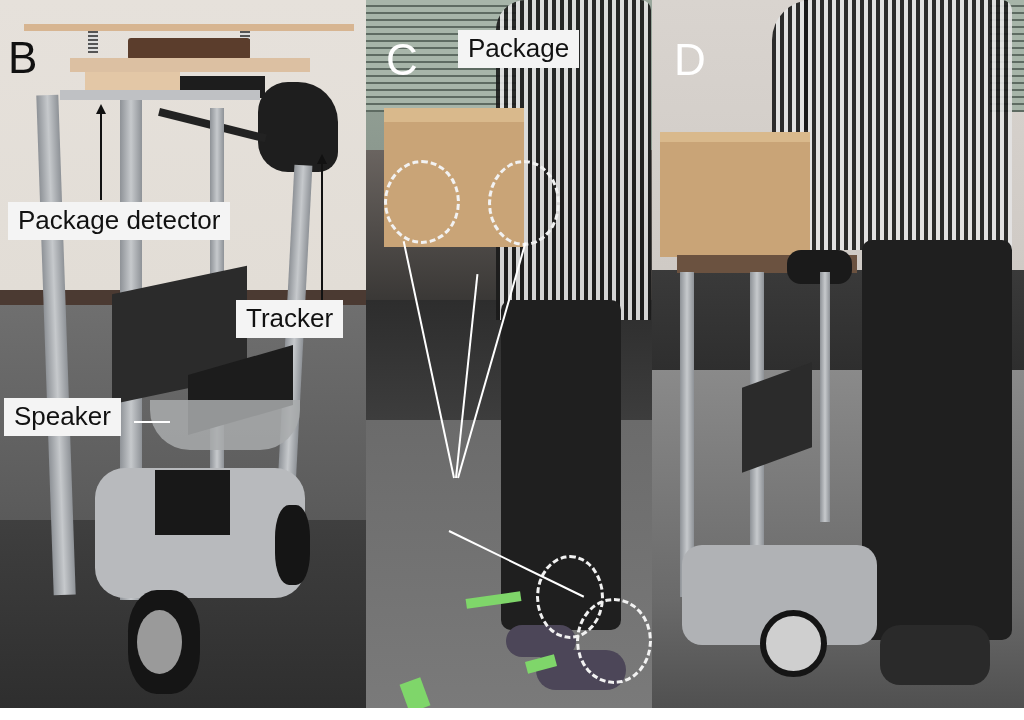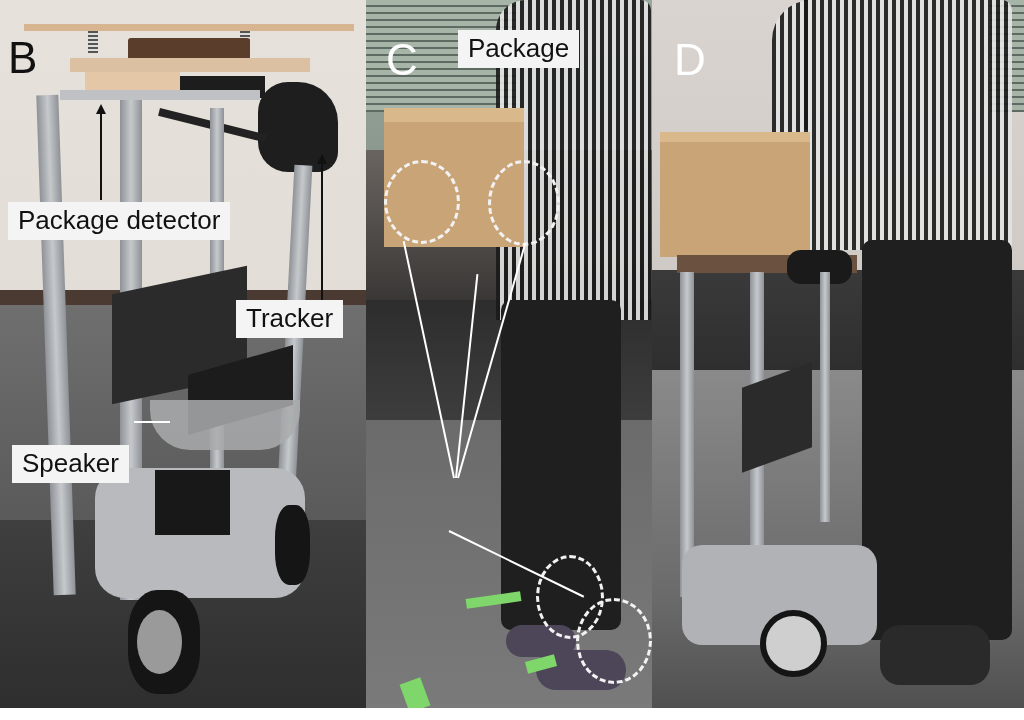--- a/index.html
+++ b/index.html
@@ -60,21 +60,21 @@
 
   <div class="arrow-line" style="left:100px;top:112px;height:88px;"></div>
   <div class="shape" style="left:96px;top:104px;width:0;height:0;border-left:5px solid transparent;border-right:5px solid transparent;border-bottom:10px solid #111;"></div>
   <div class="arrow-line" style="left:321px;top:162px;height:140px;"></div>
   <div class="shape" style="left:317px;top:154px;width:0;height:0;border-left:5px solid transparent;border-right:5px solid transparent;border-bottom:10px solid #111;"></div>
   <div class="white-line" style="left:134px;top:421px;width:36px;"></div>
 
   <div class="panel-letter" style="left:8px;top:36px;color:#111;">B</div>
   <div class="label-box" style="left:8px;top:202px;">Package detector</div>
   <div class="label-box" style="left:236px;top:300px;">Tracker</div>
-  <div class="label-box" style="left:12px;top:398px;margin-top:47px;">Speaker</div>
+  <div class="label-box" style="left:4px;top:398px;">Speaker</div>
 </div>
 
 <div id="panel-c" class="panel">
   <div class="shutter" style="left:0;top:0;width:150px;height:112px;"></div>
 
   <div class="shape" style="left:130px;top:0;width:155px;height:320px;background:repeating-linear-gradient(90deg,#1a1a1a 0 4px,#e4e4e4 4px 8px),#333;opacity:0.9;border-radius:30px 10px 0 0;"></div>
 
   <div class="shape" style="left:135px;top:300px;width:120px;height:330px;background:#1f1f1f;border-radius:10px;"></div>
 
   <div class="shape" style="left:18px;top:108px;width:140px;height:125px;background:#c9a477;border-top:14px solid #d9b98c;"></div>

